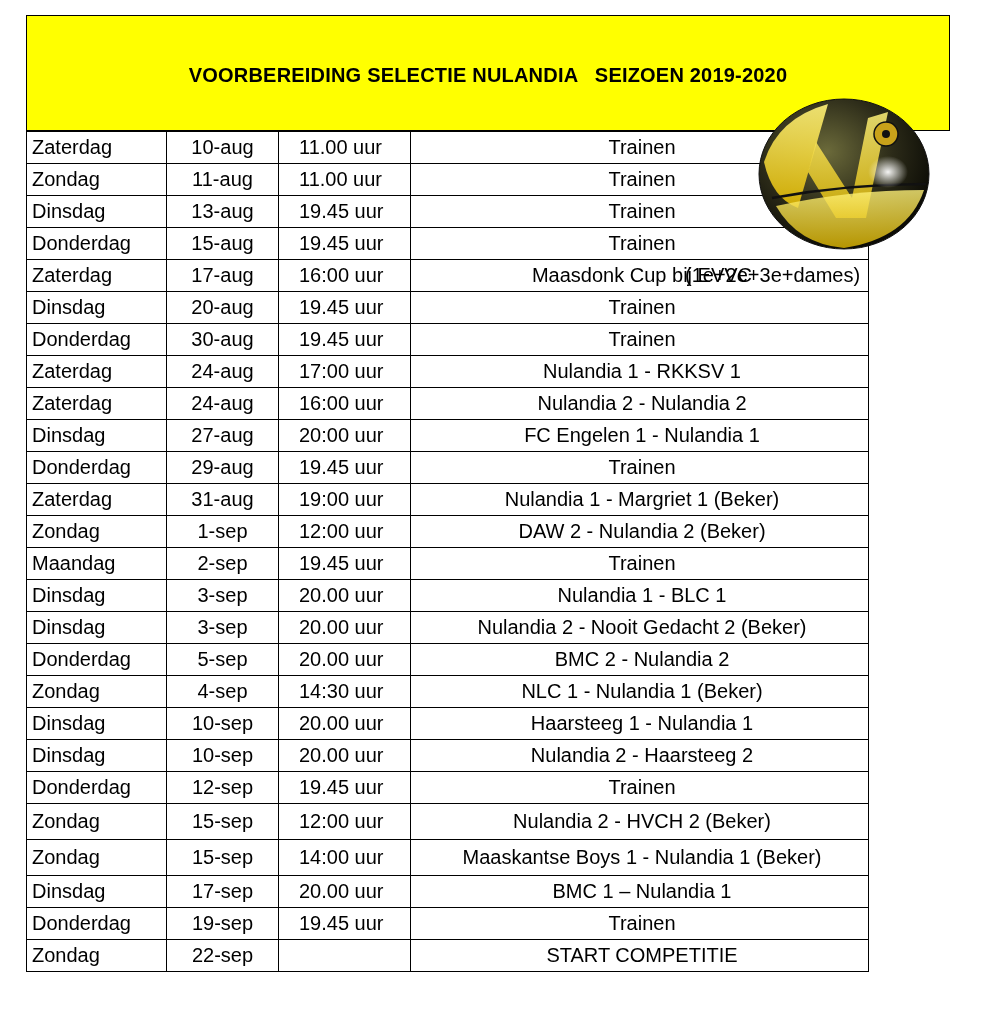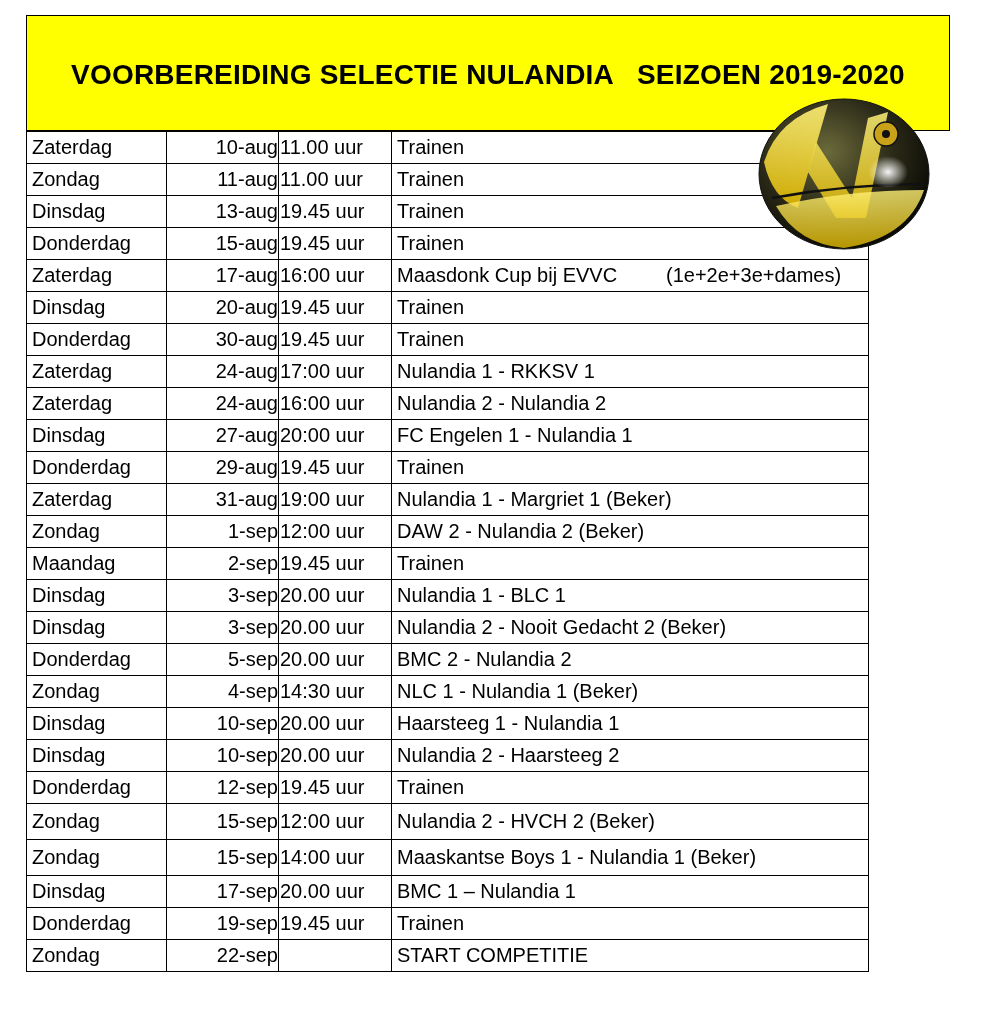--- a/index.html
+++ b/index.html
@@ -1,31 +1,31 @@
 <!DOCTYPE html>
 <html><head>
 <meta charset="utf-8">
 <style>
   html, body { margin:0; padding:0; background:#ffffff; }
   body { width:996px; height:1035px; position:relative; overflow:hidden;
          font-family:"Liberation Sans", "DejaVu Sans", sans-serif; color:#000; }
   .sheet { position:absolute; left:26px; top:15px; width:924px; }
   .title-bar { height:116px; background:#ffff00; border:1px solid #000; box-sizing:border-box;
                display:flex; align-items:center; justify-content:center; padding-top:4px; }
-  .title { font-weight:bold; font-size:28px; letter-spacing:0.2px; white-space:pre; }
+  .title { font-weight:bold; font-size:20px; letter-spacing:0.2px; white-space:pre; }
   table { border-collapse:collapse; width:843px; table-layout:fixed; }
   td { border:1px solid #000; font-size:20px; height:31px; padding:0 0 0 5px;
        white-space:pre; overflow:hidden; line-height:31px; }
   tr.tall td { height:35px; line-height:35px; }
   td.day { width:134px; }
-  td.date { width:111px; text-align:right; padding:0; }
-  td.time { width:111px; padding-left:1px; }
+  td.date { width:111px; text-align:center; padding:0; }
+  td.time { width:111px; padding-left:20px; }
   td.event { }
   .extra { position:absolute; left:274px; }
-  .event-cell { position:relative; }
+  .event-cell { position:relative;text-align:center; }
   .logo { position:absolute; left:758px; top:98px; width:172px; height:152px; }
 </style>
 </head>
 <body>
 
 <div class="sheet">
   <div class="title-bar">
     <span class="title">VOORBEREIDING SELECTIE NULANDIA   SEIZOEN 2019-2020</span>
   </div>
   <table>

